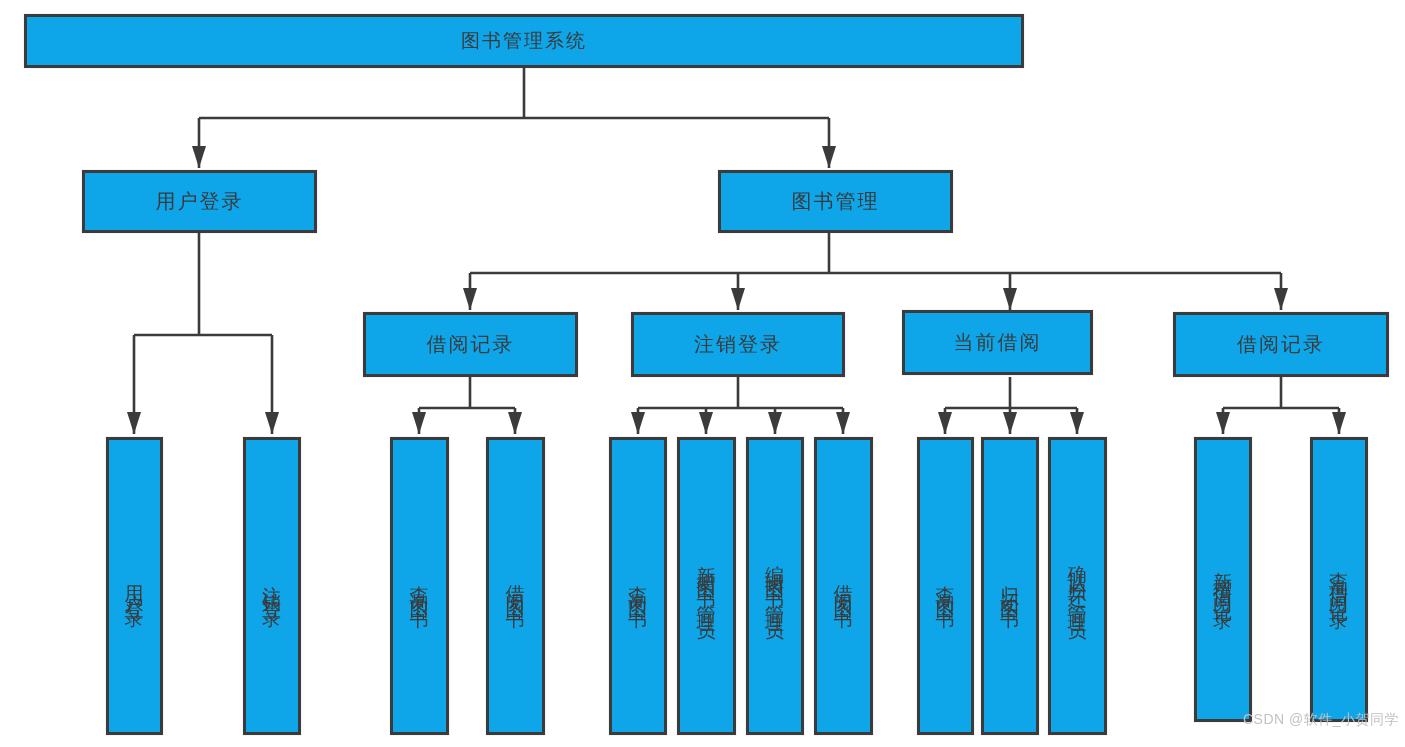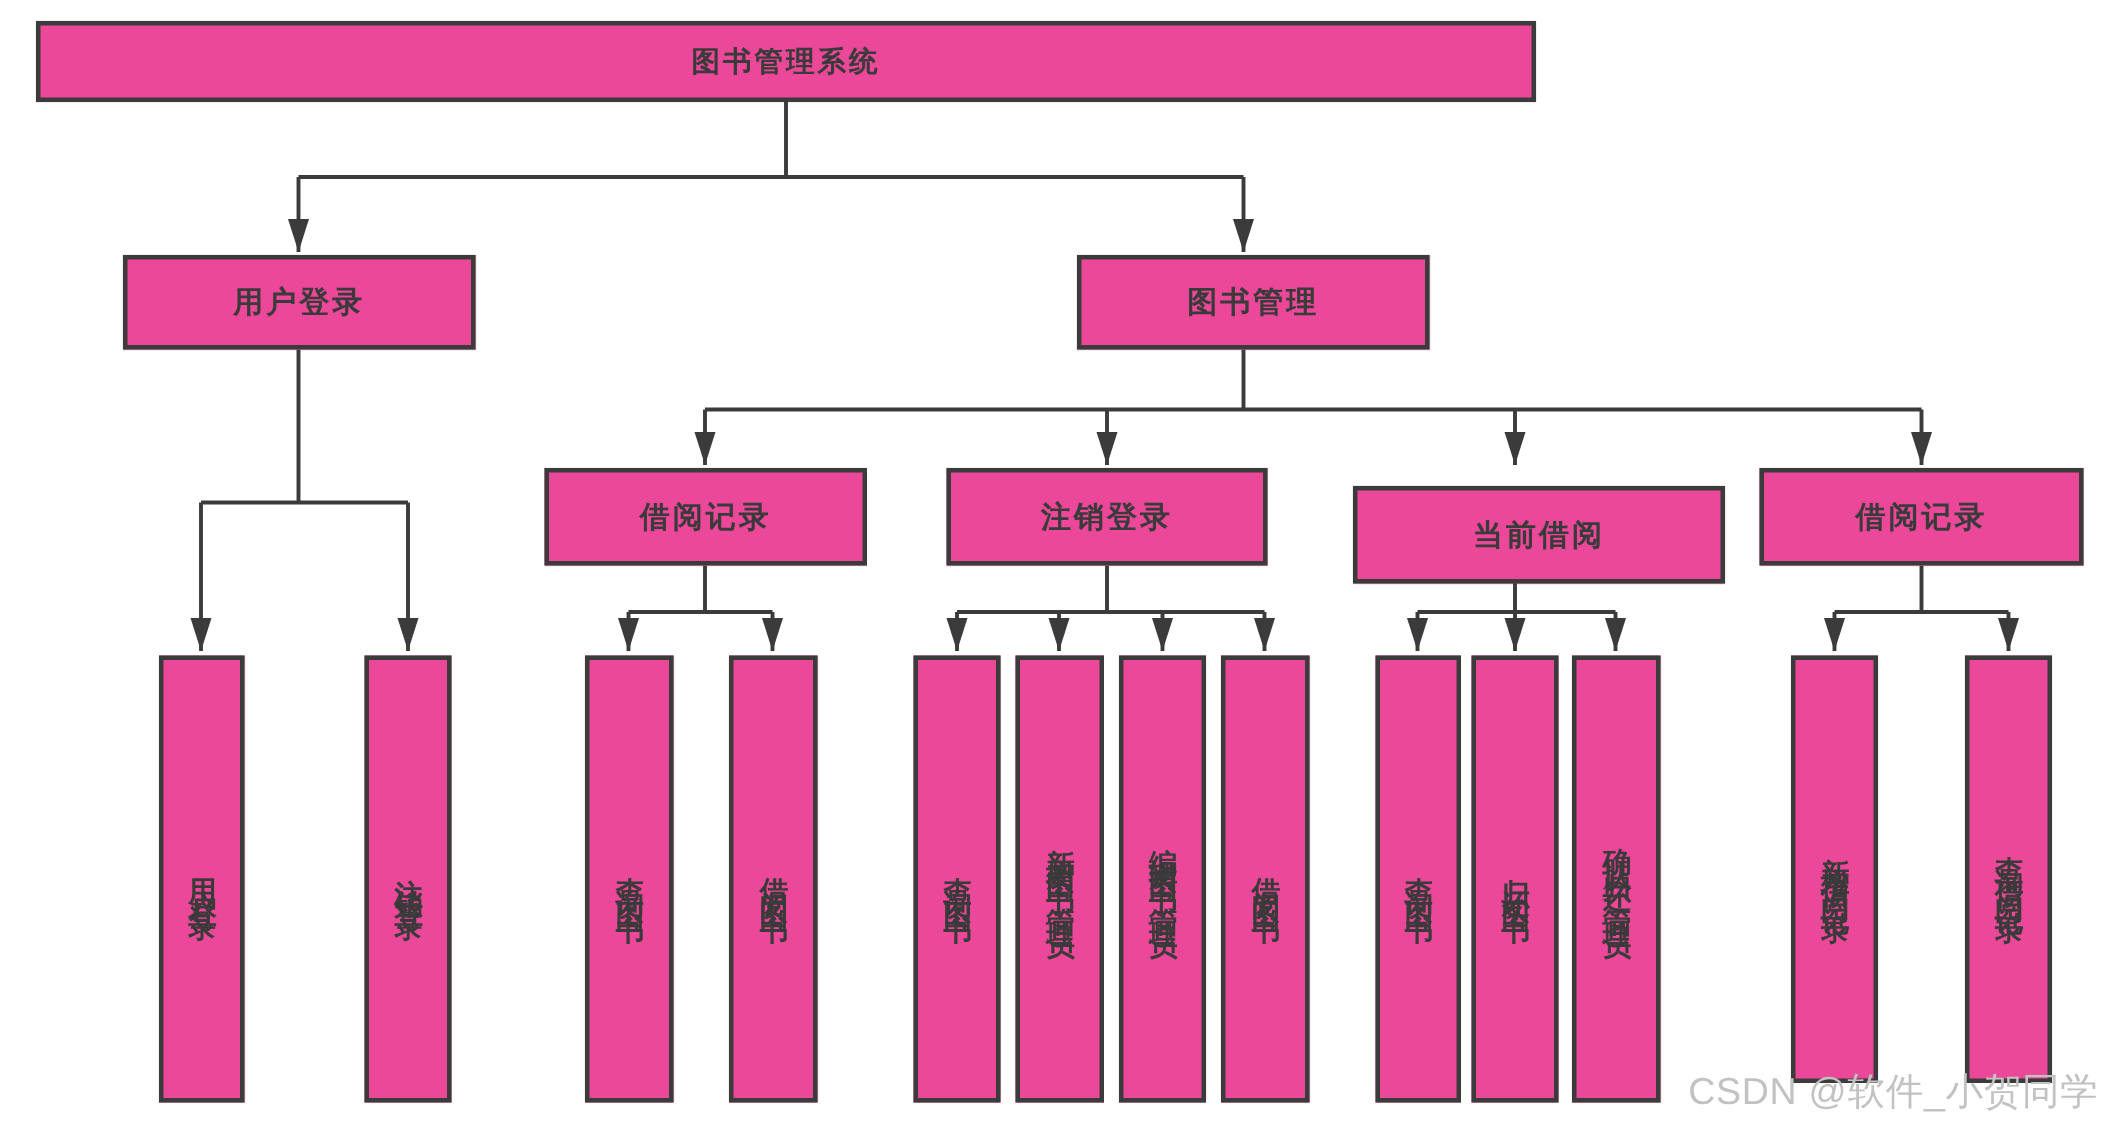--- a/index.html
+++ b/index.html
@@ -16,41 +16,40 @@
     font-family:"Liberation Sans","DejaVu Sans",sans-serif;
     overflow:hidden;
   }
   #edges{position:absolute;left:0;top:0;z-index:1;}
   .edge{stroke:var(--line);stroke-width:2.6;fill:none;}
   .arrowhead{fill:var(--line);}
   .box{
     position:absolute;
     box-sizing:border-box;
     border:3px solid var(--line);
-    background:#ec4899;
+    background:#0ea5e9;
     display:flex;align-items:center;justify-content:center;
     color:var(--text);
     z-index:2;
     box-shadow:0 0 1px rgba(0,0,0,.25);
-    font-weight:bold;
   }
   .box.h{font-size:20px;letter-spacing:2px;}
   .box.root{font-size:19px;}
   .box.v{
     font-size:19px;
     writing-mode:vertical-rl;
     text-orientation:mixed;
     letter-spacing:.42em;
     line-height:1;
   }
   #watermark{
     position:absolute;
     z-index:5;
     top:711px;right:6px;
-    font-size:25px;
+    font-size:14px;
     letter-spacing:.5px;
     color:var(--watermark);
     white-space:nowrap;
   }
 </style>
 </head>
 <body>
 
 <div id="stage">
 
@@ -97,21 +96,21 @@
     <path class="edge" marker-end="url(#ah)" d="M1339 408 V434"></path>
   </svg>
 
   <div class="box h root" style="left:24px;top:14px;width:1000px;height:54px">图书管理系统</div>
 
   <div class="box h" style="left:82px;top:170px;width:235px;height:63px">用户登录</div>
   <div class="box h" style="left:718px;top:170px;width:235px;height:63px">图书管理</div>
 
   <div class="box h" style="left:363px;top:312px;width:215px;height:65px">借阅记录</div>
   <div class="box h" style="left:631px;top:312px;width:214px;height:65px">注销登录</div>
-  <div class="box h" style="left:902px;top:324px;width:248px;height:65px">当前借阅</div>
+  <div class="box h" style="left:902px;top:310px;width:191px;height:65px">当前借阅</div>
   <div class="box h" style="left:1173px;top:312px;width:216px;height:65px">借阅记录</div>
 
   <div class="box v" style="left:106px;top:437px;width:57px;height:298px">用户登录</div>
   <div class="box v" style="left:243px;top:437px;width:58px;height:298px">注销登录</div>
 
   <div class="box v" style="left:390px;top:437px;width:59px;height:298px">查询图书</div>
   <div class="box v" style="left:486px;top:437px;width:59px;height:298px">借阅图书</div>
 
   <div class="box v" style="left:609px;top:437px;width:58px;height:298px">查询图书</div>
   <div class="box v" style="left:677px;top:437px;width:59px;height:298px">新增图书（管理员）</div>

